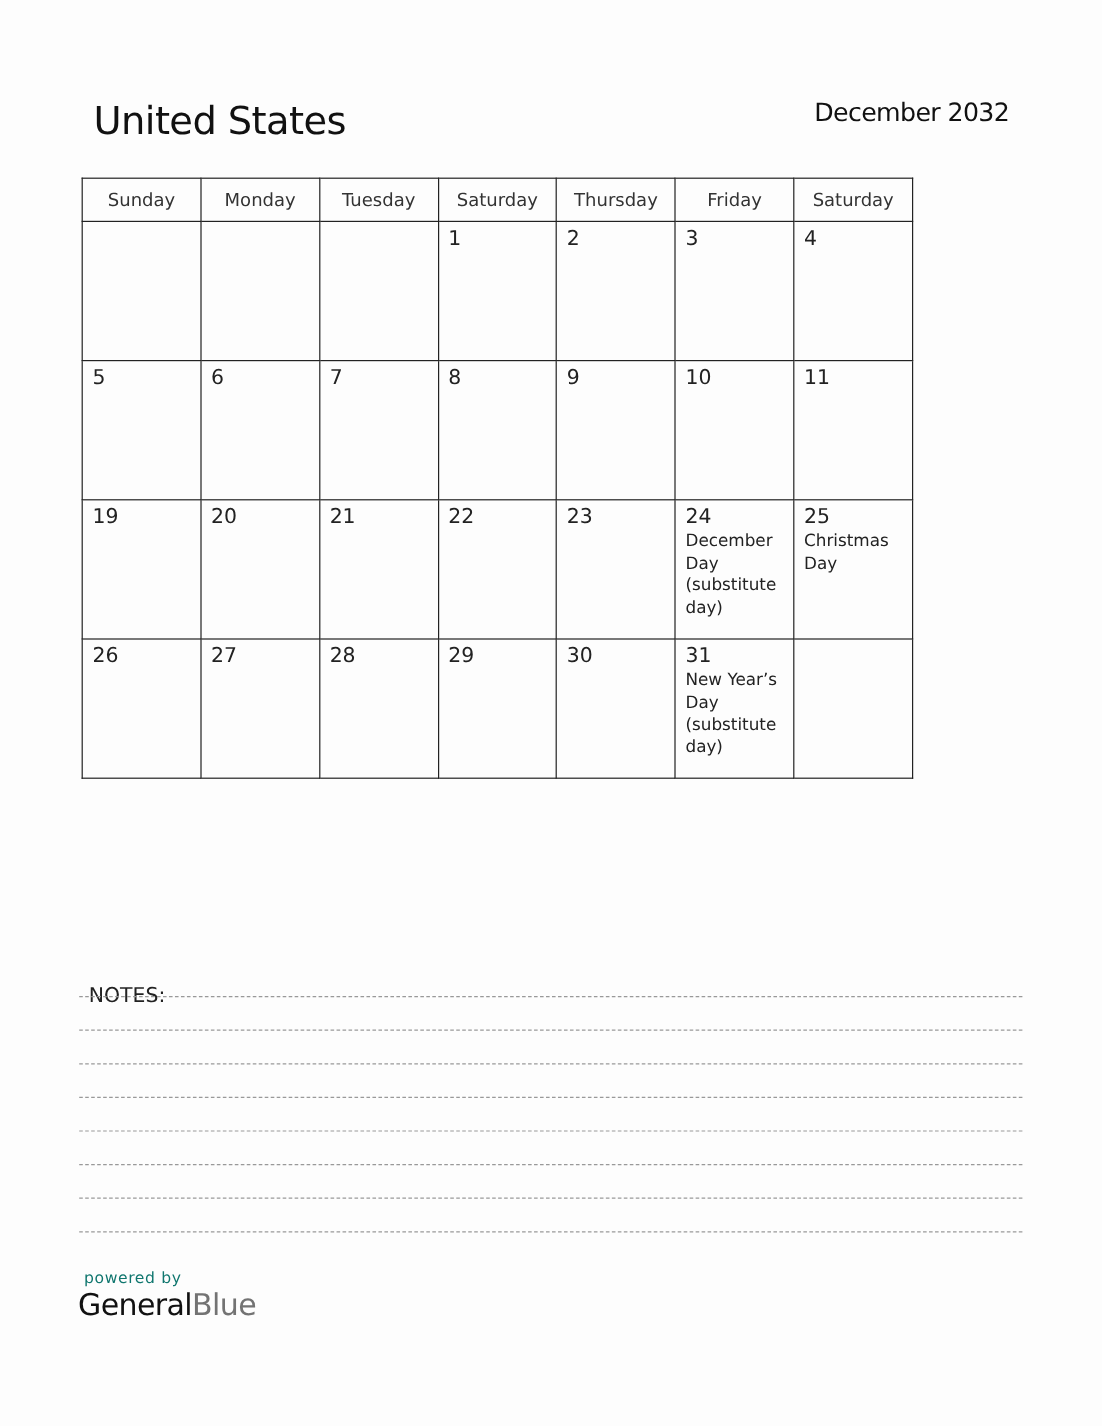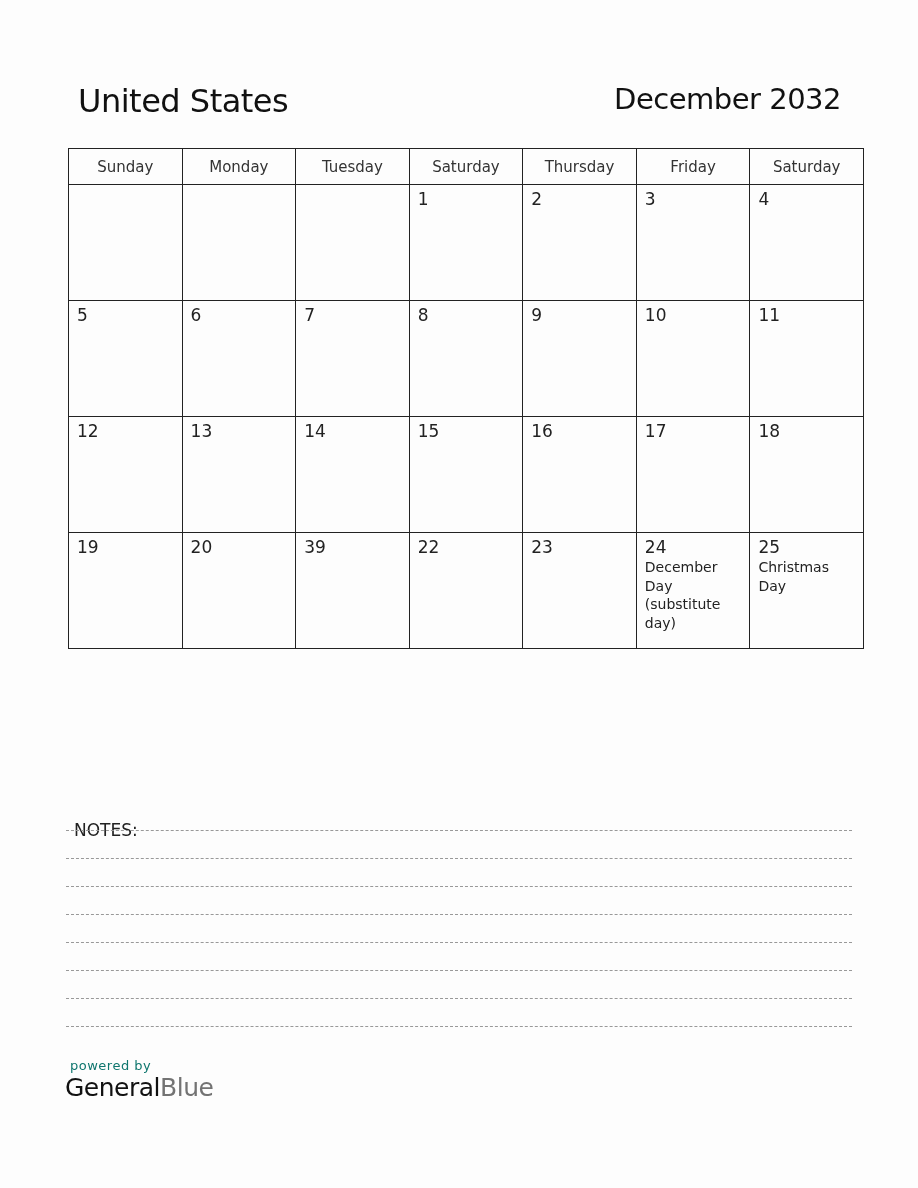--- a/index.html
+++ b/index.html
@@ -7,25 +7,25 @@
     width: 918px; height: 1188px; background: #fdfdfd; position: relative;
     font-family: "DejaVu Sans", sans-serif; color: #222;
     overflow: hidden;
   }
   .title-left {
     position: absolute; left: 78px; top: 82px;
     font-size: 32px; font-weight: normal; letter-spacing: -0.5px; color: #111;
   }
   .title-right {
     position: absolute; right: 77px; top: 82px;
-    font-size: 29px; font-weight: normal; letter-spacing: -0.5px; color: #111;
+    font-size: 21px; font-weight: normal; letter-spacing: -0.5px; color: #111;
   }
   table.cal {
     position: absolute; left: 68px; top: 148px;
-    width: 796px; border-collapse: collapse; table-layout: fixed;
+    width: 693px; border-collapse: collapse; table-layout: fixed;
   }
   table.cal th, table.cal td { border: 1px solid #222; }
   table.cal th {
     height: 35px; font-size: 15px; font-weight: normal; color: #333;
     text-align: center; vertical-align: middle; padding: 0;
   }
   table.cal td {
     height: 116px; vertical-align: top; padding: 4px 8px; box-sizing: border-box;
   }
   .daynum { font-size: 17px; color: #222; line-height: 20px; display: block; }
@@ -106,65 +106,66 @@
         </td>
       <td>
           <span class="daynum">10</span>
         </td>
       <td>
           <span class="daynum">11</span>
         </td>
     </tr>
     <tr>
       <td>
-          <span class="daynum">12</span>
-        </td>
-      <td>
-          <span class="daynum">13</span>
-        </td>
-      <td>
-          <span class="daynum">14</span>
-        </td>
-      <td>
-          <span class="daynum">15</span>
-        </td>
-      <td>
-          <span class="daynum">16</span>
-        </td>
-      <td>
-          <span class="daynum">17</span>
-        </td>
-      <td>
-          <span class="daynum">18</span>
-        </td>
-    </tr>
-    <tr>
-      <td>
           <span class="daynum">19</span>
         </td>
       <td>
           <span class="daynum">20</span>
         </td>
       <td>
-          <span class="daynum">39</span>
+          <span class="daynum">21</span>
         </td>
       <td>
           <span class="daynum">22</span>
         </td>
       <td>
           <span class="daynum">23</span>
         </td>
       <td>
         <span class="daynum">24</span>
         <span class="holiday">December Day (substitute day)</span>
       </td>
       <td>
         <span class="daynum">25</span>
         <span class="holiday">Christmas Day</span>
       </td>
+    </tr>
+    <tr>
+      <td>
+          <span class="daynum">26</span>
+        </td>
+      <td>
+          <span class="daynum">27</span>
+        </td>
+      <td>
+          <span class="daynum">28</span>
+        </td>
+      <td>
+          <span class="daynum">29</span>
+        </td>
+      <td>
+          <span class="daynum">30</span>
+        </td>
+      <td>
+        <span class="daynum">31</span>
+        <span class="holiday">New Year’s Day (substitute day)</span>
+      </td>
+      <td>
+          <span class="daynum"></span>
+        </td>
     </tr>
   </tbody>
 </table>
 
 <div class="notes-label">NOTES:</div>
 <div class="notes-line" style="top:830px"></div>
 <div class="notes-line" style="top:858px"></div>
 <div class="notes-line" style="top:886px"></div>
 <div class="notes-line" style="top:914px"></div>
 <div class="notes-line" style="top:942px"></div>

